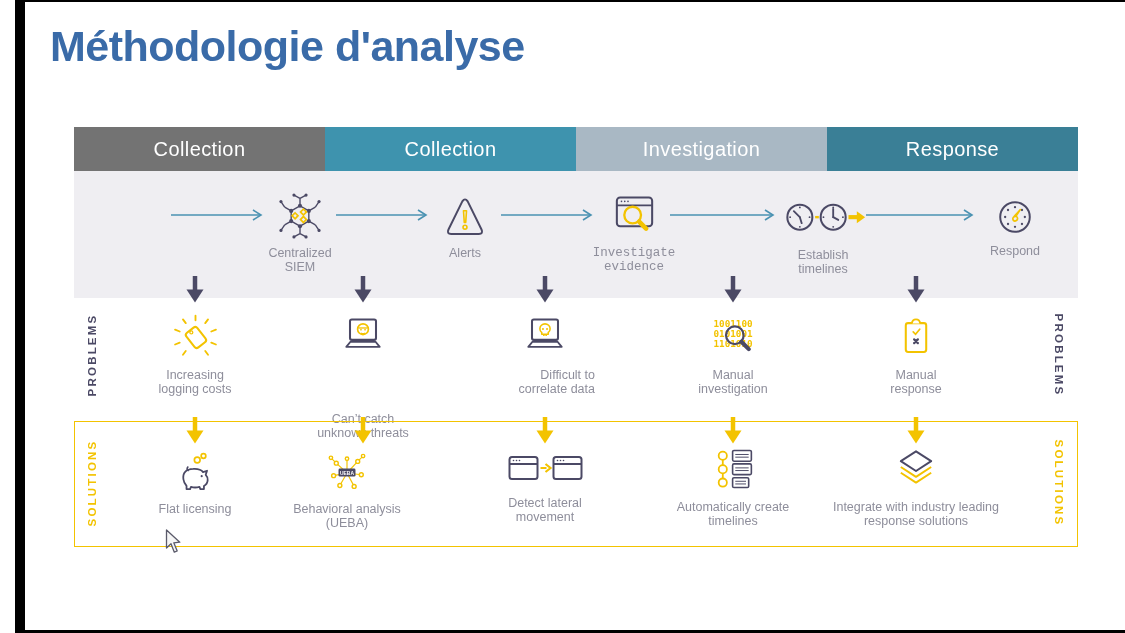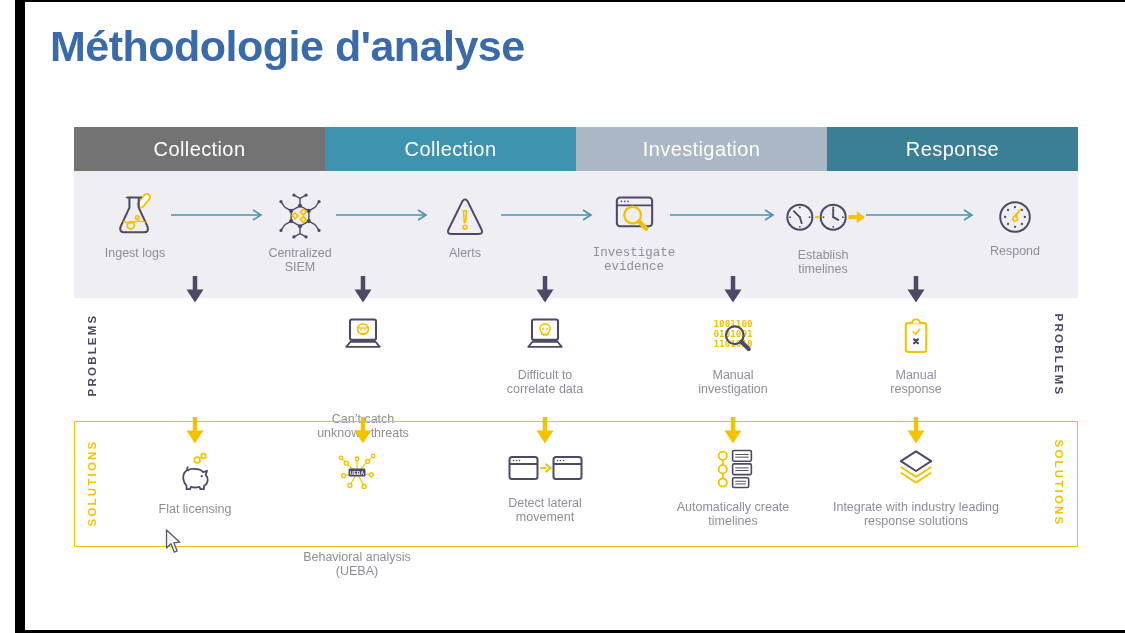--- a/index.html
+++ b/index.html
@@ -38,33 +38,20 @@
 
   <div class="phase-bar">
     <div class="phase-cell phase-collection">Collection</div>
     <div class="phase-cell phase-detection">Collection</div>
     <div class="phase-cell phase-investigation">Investigation</div>
     <div class="phase-cell phase-response">Response</div>
   </div>
 
   <div class="gray-band"></div>
 
-  <div class="step" style="left:120px;top:190px;">
-    <span>
-      <svg width="52" height="52" viewBox="0 0 56 56">
-        <rect x="34" y="3" width="7" height="17" rx="3.5" fill="#fff" stroke="#f3c300" stroke-width="2" transform="rotate(40 37.5 11.5)"></rect>
-        <path d="M22 8 v11 L12.5 39.5 Q10.5 45.5 16.5 45.5 H37.5 Q43.5 45.5 41.5 39.5 L32 19 V8" fill="none" stroke="#4b4965" stroke-width="2.2" stroke-linejoin="round"></path>
-        <line x1="19.5" y1="8" x2="34.5" y2="8" stroke="#4b4965" stroke-width="2.2" stroke-linecap="round"></line>
-        <path d="M15.5 33.5 q6 3.5 11.5 1 q6-2.5 12.5 0.5" fill="none" stroke="#f3c300" stroke-width="1.8"></path>
-        <circle cx="23.5" cy="38" r="3.8" fill="none" stroke="#f3c300" stroke-width="2"></circle>
-        <circle cx="30.5" cy="29.5" r="1.8" fill="none" stroke="#f3c300" stroke-width="1.8"></circle>
-      </svg>
-    </span>
-    <div class="lbl" style="width:100px;">Ingest logs</div>
-  </div>
 
   <div class="step" style="left:450px;top:192px;">
     <span>
       <svg width="50" height="50" viewBox="0 0 56 56">
         <path d="M25 10.5 Q28 6 31 10.5 L46.5 42 Q48.8 47 43.5 47 H12.5 Q7.2 47 9.5 42 Z" fill="none" stroke="#4b4965" stroke-width="2.2" stroke-linejoin="round"></path>
         <path d="M26.3 21 h3.4 l-0.9 13 h-1.6 Z" fill="none" stroke="#f3c300" stroke-width="1.8" stroke-linejoin="round"></path>
         <circle cx="28" cy="39.5" r="2.2" fill="none" stroke="#f3c300" stroke-width="1.8"></circle>
       </svg>
     </span>
     <div class="lbl" style="width:90px;">Alerts</div>
@@ -238,20 +225,40 @@
   <span class="abs" style="left:890px;top:276px;">
     <svg width="22" height="27">
         <line x1="11" y1="0" x2="11" y2="15" stroke="#4b4965" stroke-width="4.5"></line>
         <path d="M2.5 13.5 L19.5 13.5 L11 26.5 Z" fill="#4b4965"></path>
       </svg>
   </span>
 
   <div class="vlabel rot-left" style="left:22px;top:349px;">PROBLEMS</div>
   <div class="vlabel rot-right" style="left:989px;top:349px;">PROBLEMS</div>
 
+  <div class="step" style="left:180px;top:312px;">
+    <span>
+      <svg width="52" height="52" viewBox="0 0 56 56">
+        <g stroke="#f3c300" fill="none" stroke-width="2" stroke-linecap="round">
+          <rect x="21" y="17.5" width="15" height="20" rx="3" stroke-width="2.2" transform="rotate(-38 28.5 27.5)"></rect>
+          <circle cx="23.5" cy="22" r="1.6" stroke-width="1.4"></circle>
+          <line x1="28" y1="9" x2="28" y2="4"></line>
+          <line x1="38.5" y1="12" x2="41.5" y2="8"></line>
+          <line x1="45" y1="21" x2="50" y2="19"></line>
+          <line x1="45" y1="33" x2="50" y2="35"></line>
+          <line x1="38.5" y1="42" x2="41.5" y2="46"></line>
+          <line x1="17.5" y1="12" x2="14.5" y2="8"></line>
+          <line x1="11" y1="21" x2="6" y2="19"></line>
+          <line x1="11" y1="33" x2="6" y2="35"></line>
+          <line x1="17.5" y1="42" x2="14.5" y2="46"></line>
+        </g>
+      </svg>
+    </span>
+    <div class="lbl" style="width:95px;">Increasing logging costs</div>
+  </div>
 
   <div class="step" style="left:348px;top:312px;gap:44px;">
     <span>
       <svg width="52" height="52" viewBox="0 0 56 56">
         <rect x="14" y="8" width="28" height="22" rx="2" fill="none" stroke="#4b4965" stroke-width="2.2"></rect>
         <path d="M10 37.5 h36 l-4.5-5.5 h-27 Z" fill="none" stroke="#4b4965" stroke-width="2" stroke-linejoin="round"></path>
         <circle cx="28" cy="18.5" r="5.8" fill="none" stroke="#f3c300" stroke-width="1.8"></circle>
         <line x1="23" y1="17.2" x2="33" y2="17.2" stroke="#f3c300" stroke-width="1.4"></line>
         <circle cx="25.8" cy="19" r="0.9" fill="#f3c300"></circle>
           <circle cx="30.2" cy="19" r="0.9" fill="#f3c300"></circle>
@@ -267,21 +274,21 @@
         <rect x="14" y="8" width="28" height="22" rx="2" fill="none" stroke="#4b4965" stroke-width="2.2"></rect>
         <path d="M10 37.5 h36 l-4.5-5.5 h-27 Z" fill="none" stroke="#4b4965" stroke-width="2" stroke-linejoin="round"></path>
         <path d="M22.5 18 a5.5 5.2 0 1 1 11 0 q0 3-2 4 v2 h-7 v-2 q-2-1-2-4 Z" fill="none" stroke="#f3c300" stroke-width="1.7" stroke-linejoin="round"></path>
         <circle cx="25.8" cy="18.2" r="1.1" fill="#f3c300"></circle>
           <circle cx="30.2" cy="18.2" r="1.1" fill="#f3c300"></circle>
         <line x1="26.5" y1="24" x2="26.5" y2="25.8" stroke="#f3c300" stroke-width="1.2"></line>
         <line x1="28" y1="24" x2="28" y2="25.8" stroke="#f3c300" stroke-width="1.2"></line>
         <line x1="29.5" y1="24" x2="29.5" y2="25.8" stroke="#f3c300" stroke-width="1.2"></line>
       </svg>
     </span>
-    <div class="lbl" style="width:100px;">Difficult to correlate data</div>
+    <div class="lbl" style="width:100px;text-align:right;">Difficult to correlate data</div>
   </div>
 
   <div class="step" style="left:718px;top:312px;">
     <span>
       <svg width="52" height="52" viewBox="0 0 56 56">
         <g font-family="DejaVu Sans Mono, monospace" font-size="10" font-weight="bold" fill="#f3c300">
           <text x="7" y="16">1001100</text>
           <text x="7" y="27">0101001</text>
           <text x="7" y="38">1101010</text>
         </g>
@@ -346,21 +353,21 @@
         <circle cx="30.5" cy="13.5" r="3.2" fill="none" stroke="#f3c300" stroke-width="1.9"></circle>
         <circle cx="37.5" cy="9" r="2.6" fill="none" stroke="#f3c300" stroke-width="1.9"></circle>
         <path d="M15 35 q-1.5-11 11-11.5 q8-0.5 11 3.5 l4.5-1.5 l-1.5 4.5 q2.5 2.5 2.2 6 q-0.3 4.5-4.2 6.5 l0 3.5 h-4 l-1-2.5 q-5 1.5-9.5 0 l-1 2.5 h-4 l0-3.5 q-3-3.5-3.5-7.5 Z" fill="none" stroke="#4b4965" stroke-width="2" stroke-linejoin="round"></path>
         <circle cx="35.5" cy="31.5" r="1.2" fill="#4b4965"></circle>
         <path d="M21 25.5 q-3.5-2 -0.5-4.8" fill="none" stroke="#4b4965" stroke-width="1.8"></path>
       </svg>
     </span>
     <div class="lbl" style="width:110px;">Flat licensing</div>
   </div>
 
-  <div class="step" style="left:342px;top:448px;gap:48px;">
+  <div class="step" style="left:332px;top:448px;">
     <span>
       <svg width="50" height="50" viewBox="0 0 56 56">
         <g stroke="#f3c300" stroke-width="1.3" fill="none">
           <line x1="28" y1="28" x2="16" y2="17"></line>
             <line x1="28" y1="28" x2="40" y2="15"></line>
           <line x1="28" y1="28" x2="13" y2="31"></line>
             <line x1="28" y1="28" x2="44" y2="30"></line>
           <line x1="28" y1="28" x2="20" y2="42"></line>
             <line x1="28" y1="28" x2="36" y2="43"></line>
           <line x1="40" y1="15" x2="46" y2="9"></line>

